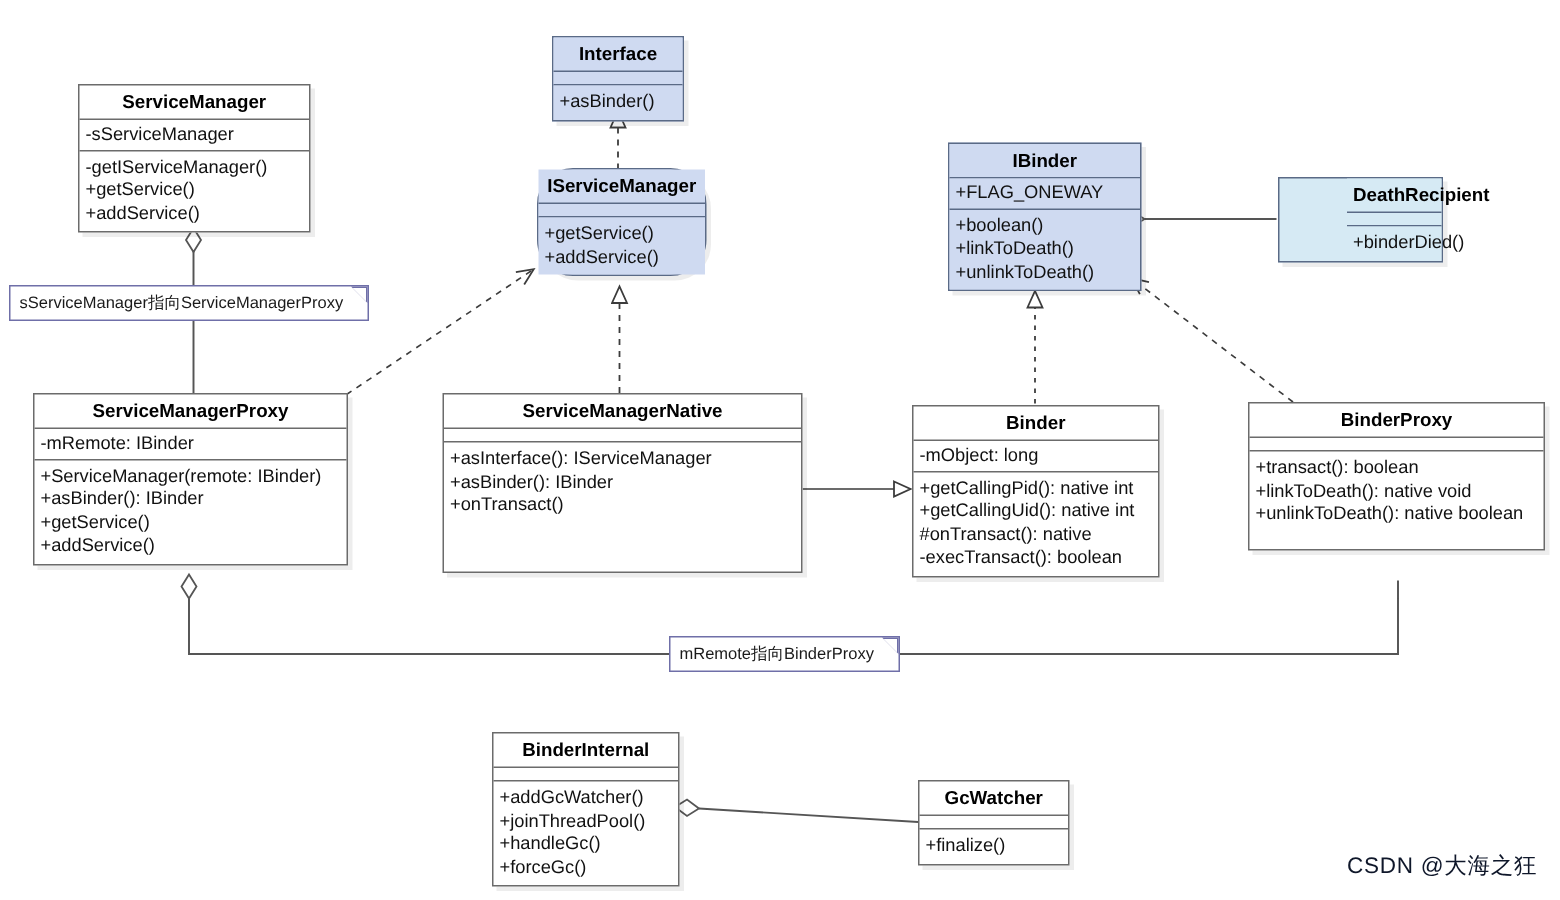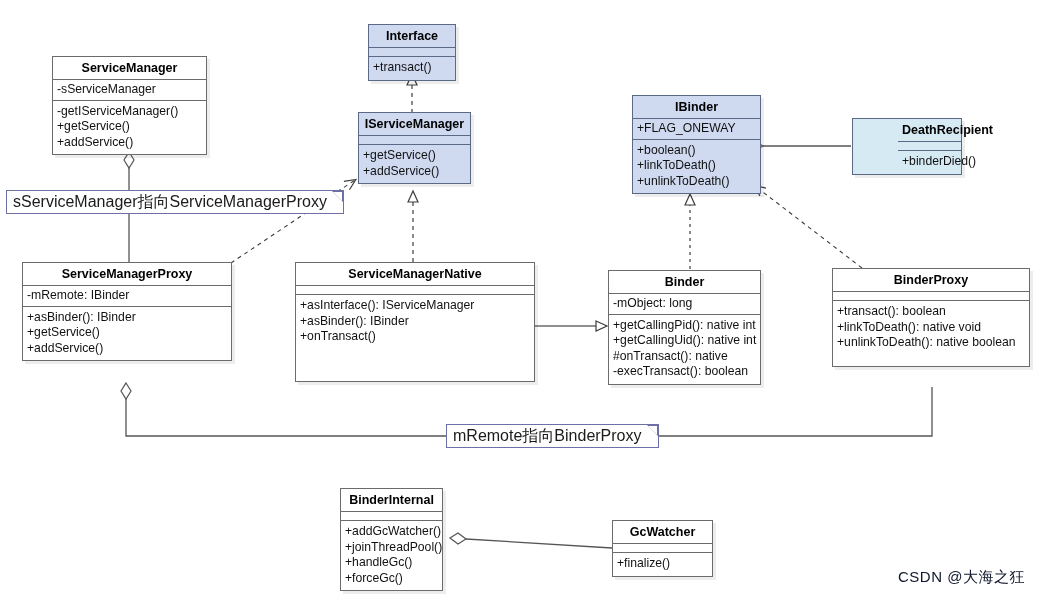--- a/index.html
+++ b/index.html
@@ -79,21 +79,21 @@
   .acc-cyan .cops { background: #d6eaf4; }
   .acc-cyan .cname { border-bottom-color: #5a6a86; }
   .acc-cyan .cattrs { border-bottom-color: #5a6a86; }
 
   
   .uml-note {
     position: absolute;
     box-sizing: border-box;
     border: 1.3px solid #6f6fa8;
     background: #ffffff;
-    font-size: 16px;
+    font-size: 11px;
     line-height: 14px;
     color: #1a1a1a;
     padding: 4px 16px 4px 6px;
     white-space: nowrap;
     z-index: 5;
   }
   .uml-note .fold {
     position: absolute;
     right: 0px;
     top: 0px;
@@ -179,37 +179,37 @@
     <g>
       <line x1="466" y1="539" x2="612" y2="548" stroke="#555555" stroke-width="1.3"></line>
       <polygon points="450,538 458,533 466,539 458,544" fill="#ffffff" stroke="#555555" stroke-width="1.2"></polygon>
     </g>
   </svg>
 
   <div class="uml-class acc-blue empty-attrs" style="left:368px; top:24px; width:88px;">
     <div class="cname">Interface</div>
     <div class="cattrs"></div>
     <div class="cops">
-      <div class="member">+transact()</div>
+      <div class="member">+asBinder()</div>
     </div>
   </div>
 
   <div class="uml-class" style="left:52px; top:56px; width:155px;">
     <div class="cname">ServiceManager</div>
     <div class="cattrs">
       <div class="member">-sServiceManager</div>
     </div>
     <div class="cops">
       <div class="member">-getIServiceManager()</div>
       <div class="member">+getService()</div>
       <div class="member">+addService()</div>
     </div>
   </div>
 
-  <div class="uml-class acc-blue empty-attrs" style="left:358px; top:112px; width:113px;">
+  <div class="uml-class acc-blue empty-attrs" style="left:358px; top:112px; width:113px;border-radius:24px;">
     <div class="cname">IServiceManager</div>
     <div class="cattrs"></div>
     <div class="cops">
       <div class="member">+getService()</div>
       <div class="member">+addService()</div>
     </div>
   </div>
 
   <div class="uml-class acc-blue" style="left:632px; top:95px; width:129px;">
     <div class="cname">IBinder</div>
@@ -230,37 +230,38 @@
       <div class="member">+binderDied()</div>
     </div>
   </div>
 
   <div class="uml-class" style="left:22px; top:262px; width:210px;">
     <div class="cname">ServiceManagerProxy</div>
     <div class="cattrs">
       <div class="member">-mRemote: IBinder</div>
     </div>
     <div class="cops">
+      <div class="member">+ServiceManager(remote: IBinder)</div>
       <div class="member">+asBinder(): IBinder</div>
       <div class="member">+getService()</div>
       <div class="member">+addService()</div>
     </div>
   </div>
 
   <div class="uml-class empty-attrs" style="left:295px; top:262px; width:240px; height:120px;">
     <div class="cname">ServiceManagerNative</div>
     <div class="cattrs"></div>
     <div class="cops">
       <div class="member">+asInterface(): IServiceManager</div>
       <div class="member">+asBinder(): IBinder</div>
       <div class="member">+onTransact()</div>
     </div>
   </div>
 
-  <div class="uml-class" style="left:608px; top:270px; width:153px;">
+  <div class="uml-class" style="left:608px; top:270px; width:165px;">
     <div class="cname">Binder</div>
     <div class="cattrs">
       <div class="member">-mObject: long</div>
     </div>
     <div class="cops">
       <div class="member">+getCallingPid(): native int</div>
       <div class="member">+getCallingUid(): native int</div>
       <div class="member">#onTransact(): native</div>
       <div class="member">-execTransact(): boolean</div>
     </div>
@@ -269,21 +270,21 @@
   <div class="uml-class empty-attrs" style="left:832px; top:268px; width:198px; height:99px;">
     <div class="cname">BinderProxy</div>
     <div class="cattrs"></div>
     <div class="cops">
       <div class="member">+transact(): boolean</div>
       <div class="member">+linkToDeath(): native void</div>
       <div class="member">+unlinkToDeath(): native boolean</div>
     </div>
   </div>
 
-  <div class="uml-class empty-attrs" style="left:340px; top:488px; width:103px;">
+  <div class="uml-class empty-attrs" style="left:328px; top:488px; width:125px;">
     <div class="cname">BinderInternal</div>
     <div class="cattrs"></div>
     <div class="cops">
       <div class="member">+addGcWatcher()</div>
       <div class="member">+joinThreadPool()</div>
       <div class="member">+handleGc()</div>
       <div class="member">+forceGc()</div>
     </div>
   </div>
 

